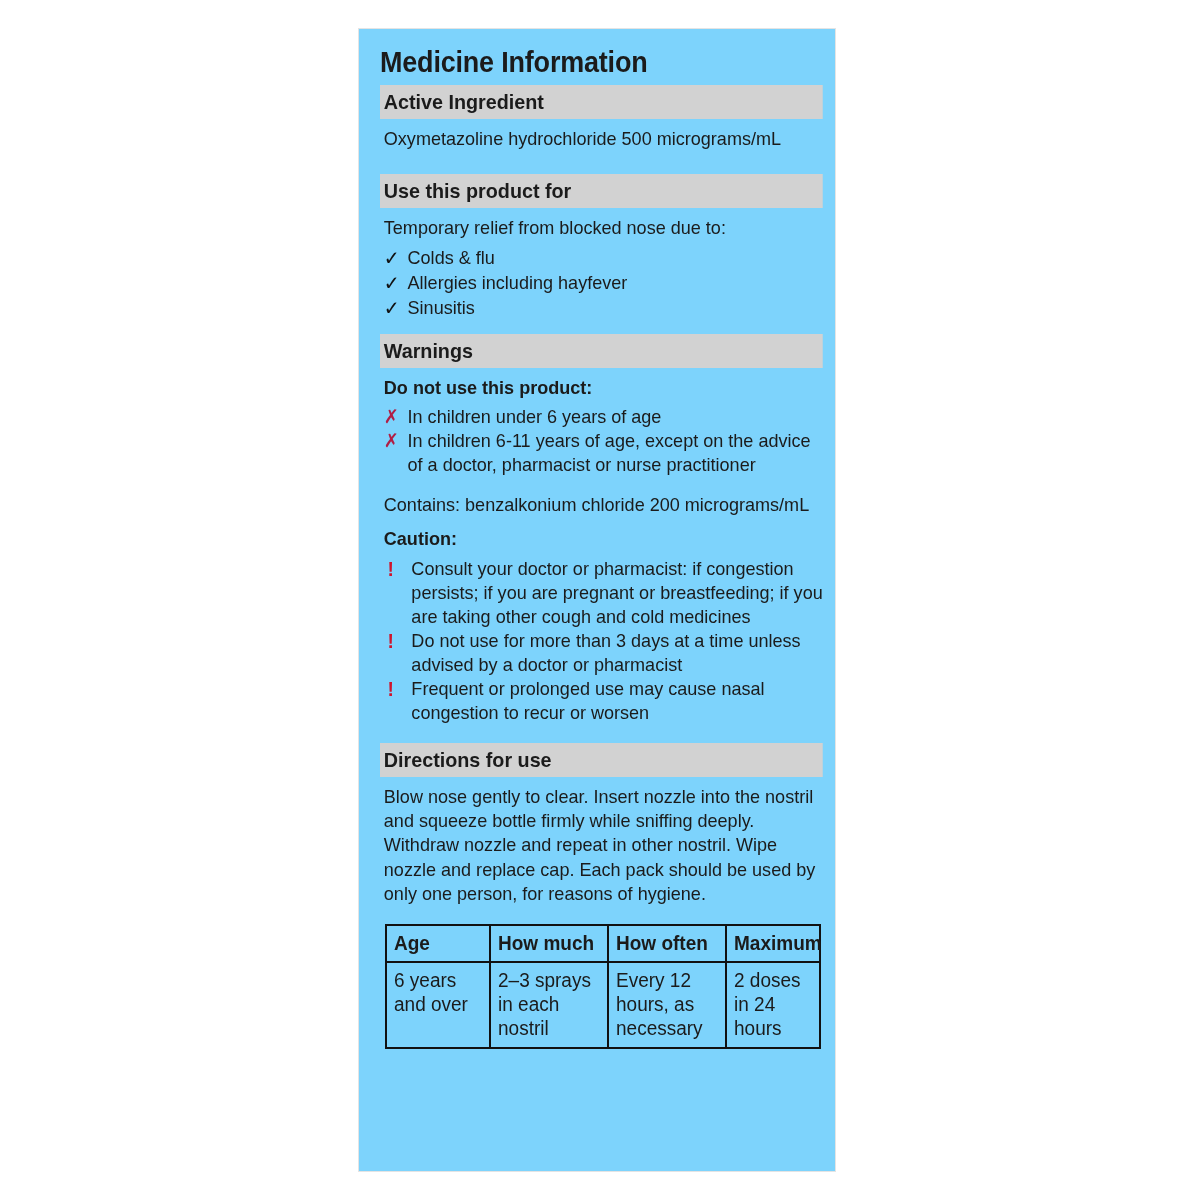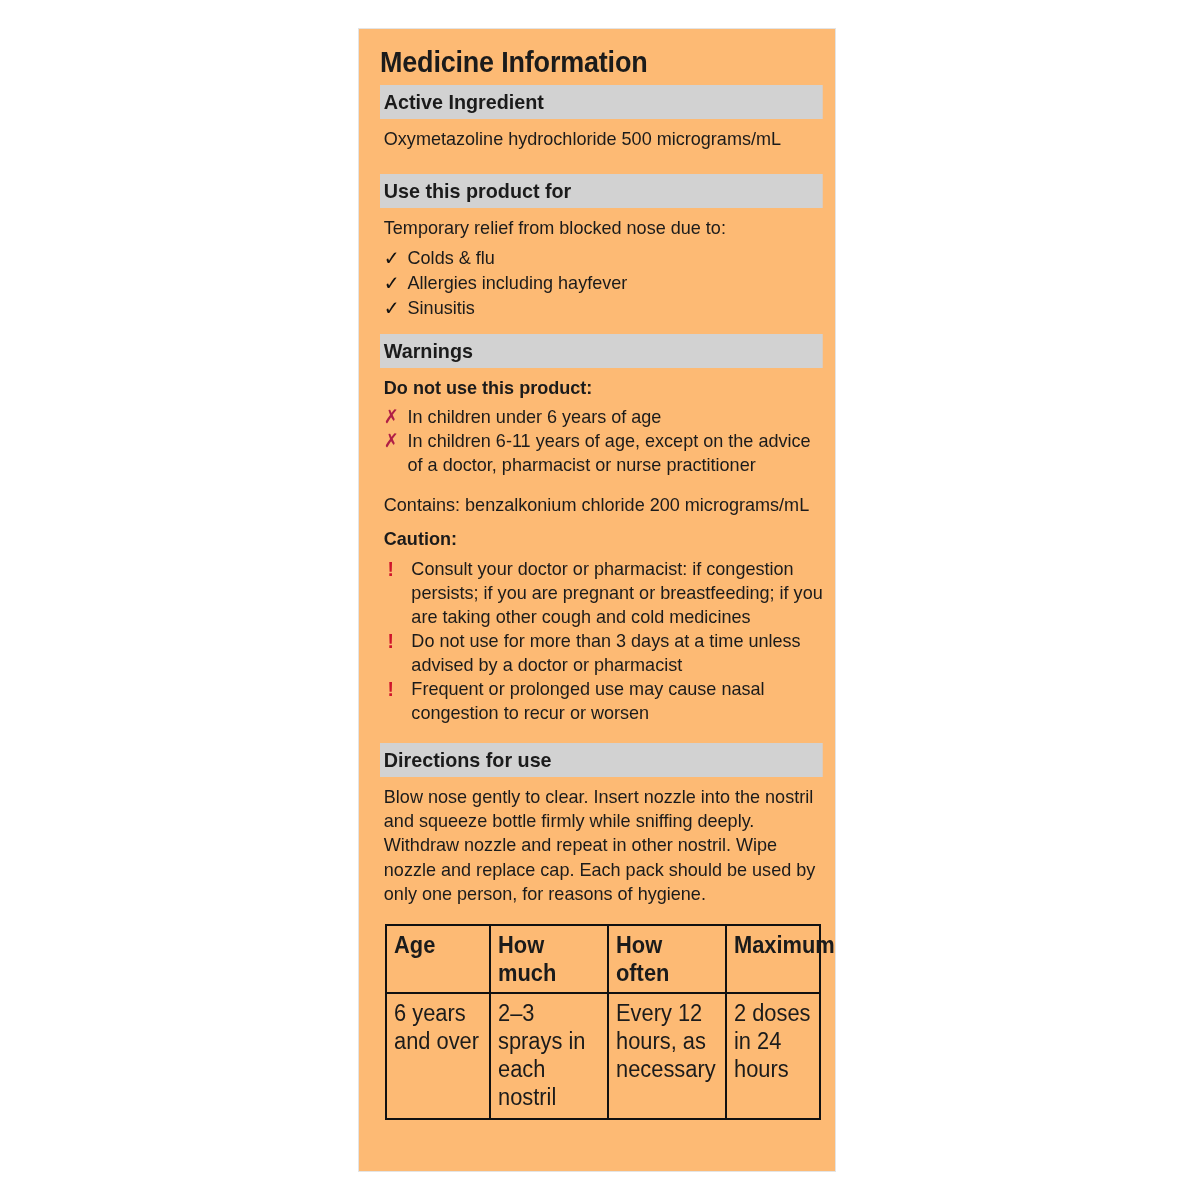--- a/index.html
+++ b/index.html
@@ -16,21 +16,21 @@
 
   
   #label-frame {
     position: absolute;
     left: 358px;
     top: 28px;
     width: 478px;
     height: 1144px;
     box-sizing: border-box;
     border: 1px solid #e4e4e4;
-    background: #fdba74;
+    background: #7dd3fc;
   }
 
   #label-content {
     position: absolute;
     left: 21px;
     top: 18px;
     width: 443px;
   }
 
   
@@ -138,21 +138,21 @@
     padding-left: 5px;
   }
   table.dose-table {
     border-collapse: collapse;
     width: 434px;
     table-layout: fixed;
   }
   table.dose-table th,
   table.dose-table td {
     border: 2px solid #111111;
-    font-size: 23px;
+    font-size: 20px;
     color: #1b1b1b;
     text-align: left;
     vertical-align: top;
     line-height: 1.22;
     padding: 5px 6px 6px 7px;
   }
   table.dose-table th {
     font-weight: bold;
     padding-bottom: 5px;
   }

